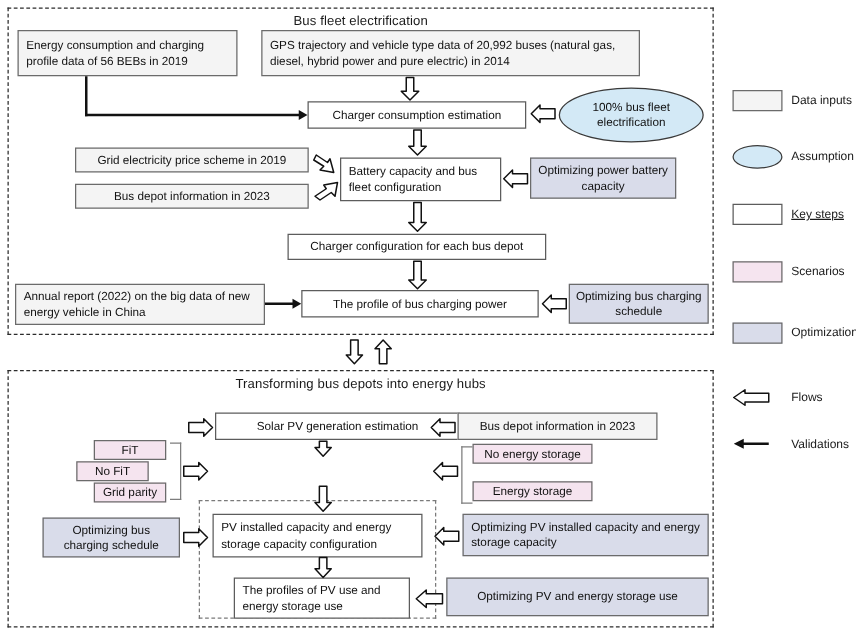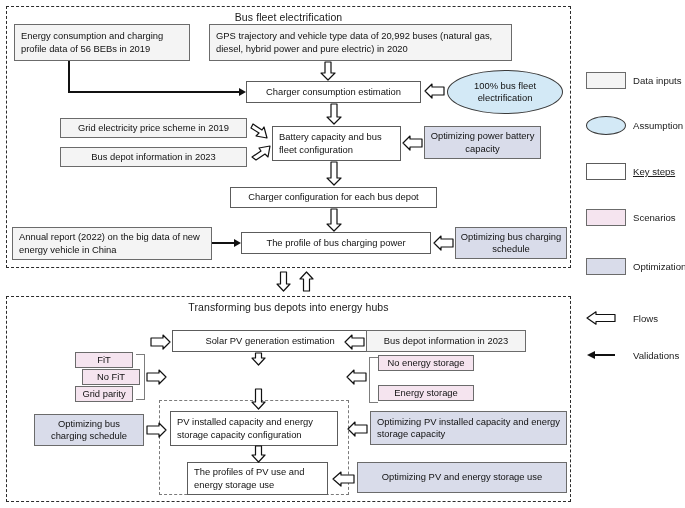--- a/index.html
+++ b/index.html
@@ -126,21 +126,21 @@
 <body>
 
 <div id="root">
 
   <div class="panel" id="panel-top">
     <div class="panel-title">Bus fleet electrification</div>
   </div>
 
   <div class="node data lefttext" style="left:14px; top:24px; width:176px; height:37px;">Energy consumption and charging profile data of 56 BEBs in 2019</div>
 
-  <div class="node data lefttext" style="left:209px; top:24px; width:303px; height:37px;">GPS trajectory and vehicle type data of 20,992 buses (natural gas, diesel, hybrid power and pure electric) in 2020</div>
+  <div class="node data lefttext" style="left:209px; top:24px; width:303px; height:37px;">GPS trajectory and vehicle type data of 20,992 buses (natural gas, diesel, hybrid power and pure electric) in 2014</div>
 
   <div class="node key" style="left:246px; top:81px; width:175px; height:22px;">Charger consumption estimation</div>
 
   <div class="ellipse" style="left:447px; top:70px; width:116px; height:44px;">100% bus fleet electrification</div>
 
   <div class="node data" style="left:60px; top:118px; width:187px; height:20px;">Grid electricity price scheme in 2019</div>
 
   <div class="node data" style="left:60px; top:147px; width:187px; height:20px;">Bus depot information in 2023</div>
 
   <div class="node key lefttext" style="left:272px; top:126px; width:129px; height:35px;">Battery capacity and bus fleet configuration</div>
@@ -230,21 +230,21 @@
   <div class="panel" id="panel-bottom">
     <div class="panel-title">Transforming bus depots into energy hubs</div>
   </div>
 
 
   <div class="node key" style="left:172px; top:330px; width:196px; height:22px;">Solar PV generation estimation</div>
 
   <div class="node data" style="left:366px; top:330px; width:160px; height:22px;">Bus depot information in 2023</div>
 
   <div class="node scen" style="left:75px; top:352px; width:58px; height:16px;">FiT</div>
-  <div class="node scen" style="left:82px; top:369px; width:58px; height:16px;">No FiT</div>
+  <div class="node scen" style="left:61px; top:369px; width:58px; height:16px;">No FiT</div>
   <div class="node scen" style="left:75px; top:386px; width:58px; height:16px;">Grid parity</div>
   <div class="bracket right-open" style="left:136px; top:354px; width:9px; height:46px;"></div>
 
 
   <div class="node scen" style="left:378px; top:355px; width:96px; height:16px;">No energy storage</div>
   <div class="node scen" style="left:378px; top:385px; width:96px; height:16px;">Energy storage</div>
   <div class="bracket left-open" style="left:369px; top:357px; width:9px; height:46px;"></div>
 
   <div class="inner-dashed" style="left:159px; top:400px; width:190px; height:95px;"></div>
 

